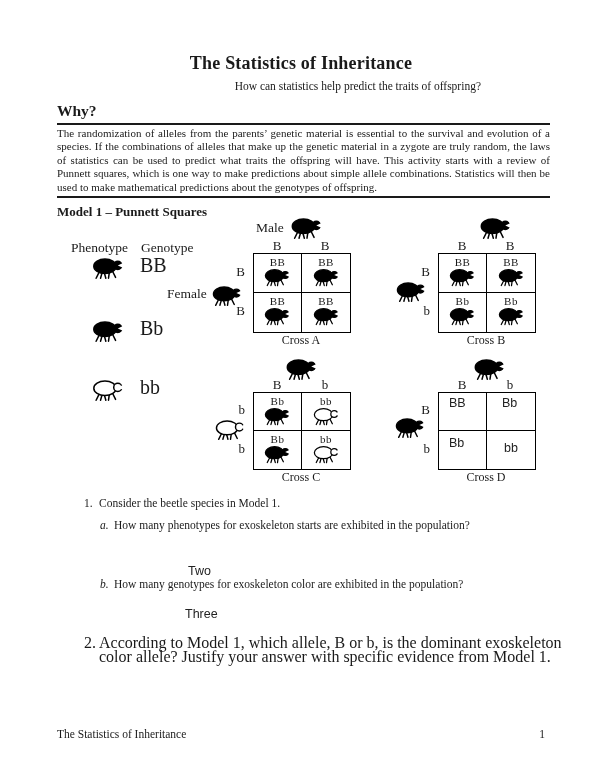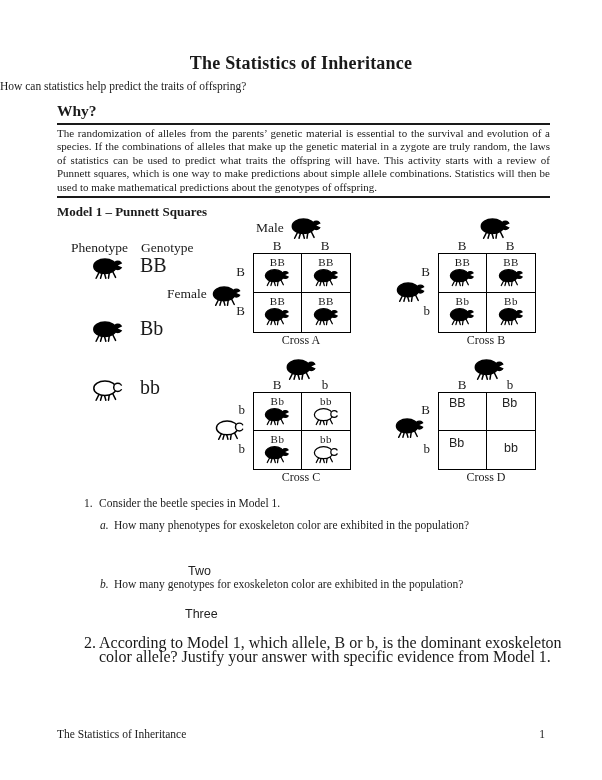--- a/index.html
+++ b/index.html
@@ -6,21 +6,21 @@
   html,body { background:#fff; }
   .page {
     position:relative; width:602px; height:780px; background:#fff;
     font-family:"Liberation Serif","DejaVu Serif",serif; color:#1a1a1a;
     overflow:hidden;
   }
   .abs { position:absolute; }
 
   
   .title { top:53px; left:0; width:602px; text-align:center; font-size:18px; font-weight:bold; letter-spacing:.2px; }
-  .subtitle { top:80px; left:0; width:481px; text-align:left; font-size:11.5px; }
+  .subtitle { top:80px; left:0; width:481px; text-align:right; font-size:11.5px; }
 
   
   .why-heading { top:102px; left:57px; font-size:15.5px; font-weight:bold; }
   .rule { left:57px; width:493px; height:2px; background:#1a1a1a; }
   .rule-1 { top:123px; }
   .rule-2 { top:196px; }
   .why-body { top:127px; left:57px; width:493px; font-size:11px; line-height:13.4px; text-align:justify; }
 
   
   .model-heading { top:204px; left:57px; font-size:13px; font-weight:bold; }
@@ -269,21 +269,21 @@
       <div class="cell cell-ans pos3">Bb</div>
       <div class="cell cell-ans pos4">bb</div>
     </div>
     <span class="caption">Cross D</span>
   </div>
 
   <div class="qline q1">
     <span class="qnum">1.</span><span>Consider the beetle species in Model 1.</span>
   </div>
   <div class="qline q1a">
-    <span class="qletter">a.</span><span>How many phenotypes for exoskeleton color are exhibited in the population?</span>
+    <span class="qletter">a.</span><span>How many phenotypes for exoskeleton starts are exhibited in the population?</span>
   </div>
   <div class="answer ans-1a">Two</div>
   <div class="qline q1b">
     <span class="qletter">b.</span><span>How many genotypes for exoskeleton color are exhibited in the population?</span>
   </div>
   <div class="answer ans-1b">Three</div>
   <div class="qline q2">
     <span class="qnum">2.</span><span>According to Model 1, which allele, B or b, is the dominant exoskeleton color allele? Justify your answer with specific evidence from Model 1.</span>
   </div>
 

